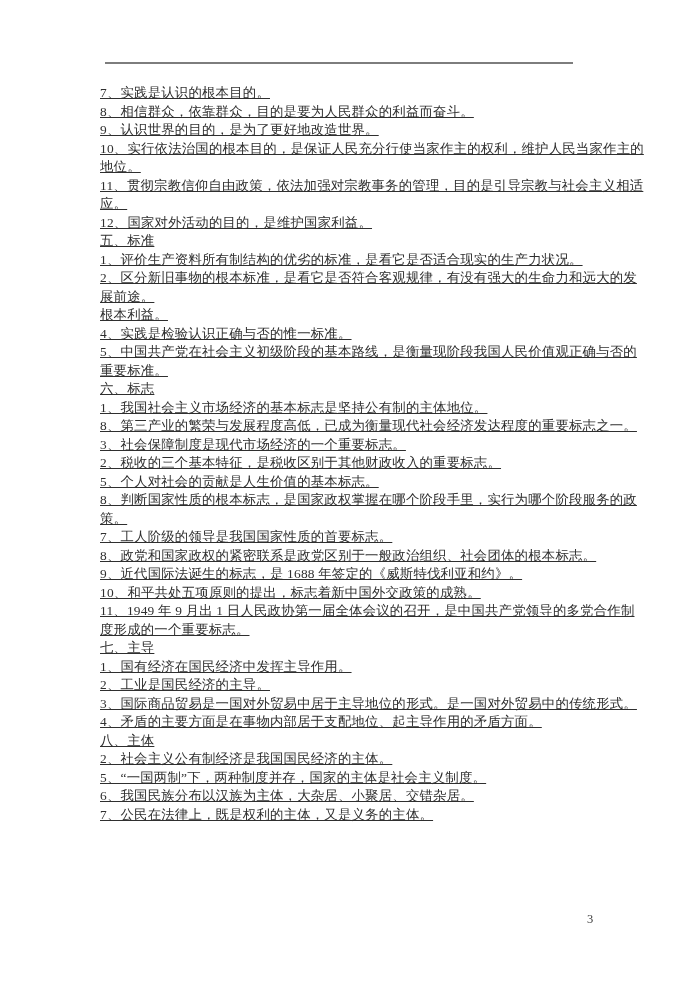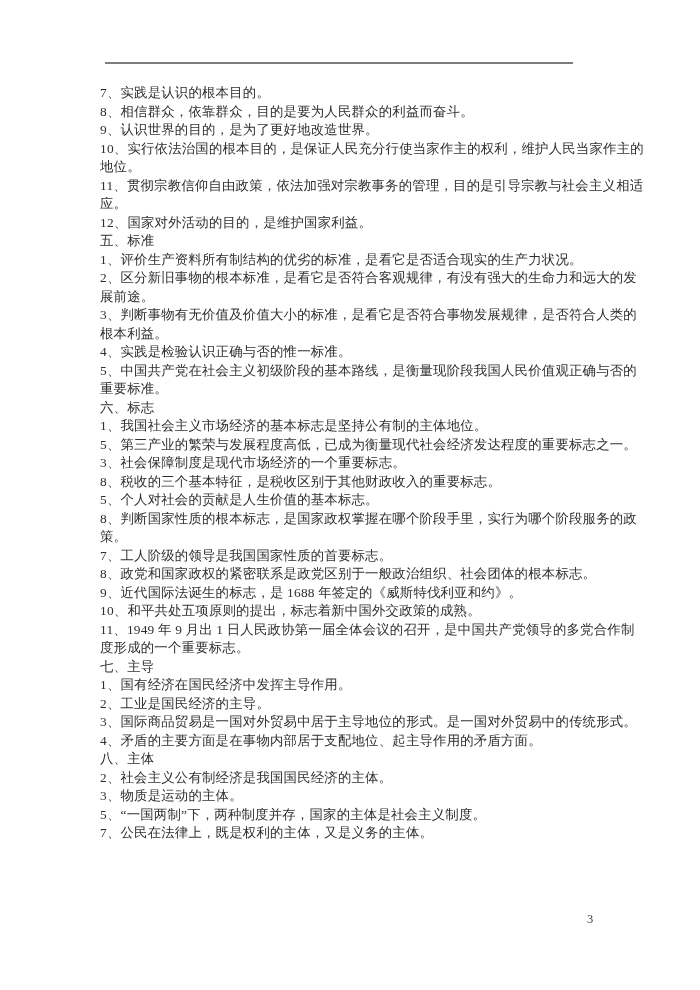--- a/index.html
+++ b/index.html
@@ -29,20 +29,21 @@
     left: 100px;
     top: 84px;
     width: 520px;
   }
   .line {
     height: 18.5px;
     line-height: 18.5px;
     font-size: 13.4px;
     white-space: nowrap;
     letter-spacing: 0.2px;
+    text-decoration: underline;
   }
   .page-number {
     position: absolute;
     left: 583px;
     top: 911px;
     width: 14px;
     text-align: center;
     font-size: 12.5px;
     line-height: 16px;
     color: #3a3a3a;
@@ -61,46 +62,45 @@
     <div class="line">9、认识世界的目的，是为了更好地改造世界。</div>
     <div class="line">10、实行依法治国的根本目的，是保证人民充分行使当家作主的权利，维护人民当家作主的</div>
     <div class="line">地位。</div>
     <div class="line">11、贯彻宗教信仰自由政策，依法加强对宗教事务的管理，目的是引导宗教与社会主义相适</div>
     <div class="line">应。</div>
     <div class="line">12、国家对外活动的目的，是维护国家利益。</div>
     <div class="line">五、标准</div>
     <div class="line">1、评价生产资料所有制结构的优劣的标准，是看它是否适合现实的生产力状况。</div>
     <div class="line">2、区分新旧事物的根本标准，是看它是否符合客观规律，有没有强大的生命力和远大的发</div>
     <div class="line">展前途。</div>
-    <div class="line">3、判断事物有无价值及价值大小的标准，是看它是否符合事物发展规律，是否符合人类的</div>
     <div class="line">根本利益。</div>
     <div class="line">4、实践是检验认识正确与否的惟一标准。</div>
     <div class="line">5、中国共产党在社会主义初级阶段的基本路线，是衡量现阶段我国人民价值观正确与否的</div>
     <div class="line">重要标准。</div>
     <div class="line">六、标志</div>
     <div class="line">1、我国社会主义市场经济的基本标志是坚持公有制的主体地位。</div>
-    <div class="line">5、第三产业的繁荣与发展程度高低，已成为衡量现代社会经济发达程度的重要标志之一。</div>
+    <div class="line">8、第三产业的繁荣与发展程度高低，已成为衡量现代社会经济发达程度的重要标志之一。</div>
     <div class="line">3、社会保障制度是现代市场经济的一个重要标志。</div>
-    <div class="line">8、税收的三个基本特征，是税收区别于其他财政收入的重要标志。</div>
+    <div class="line">2、税收的三个基本特征，是税收区别于其他财政收入的重要标志。</div>
     <div class="line">5、个人对社会的贡献是人生价值的基本标志。</div>
     <div class="line">8、判断国家性质的根本标志，是国家政权掌握在哪个阶段手里，实行为哪个阶段服务的政</div>
     <div class="line">策。</div>
     <div class="line">7、工人阶级的领导是我国国家性质的首要标志。</div>
     <div class="line">8、政党和国家政权的紧密联系是政党区别于一般政治组织、社会团体的根本标志。</div>
     <div class="line">9、近代国际法诞生的标志，是 1688 年签定的《威斯特伐利亚和约》。</div>
     <div class="line">10、和平共处五项原则的提出，标志着新中国外交政策的成熟。</div>
     <div class="line">11、1949 年 9 月出 1 日人民政协第一届全体会议的召开，是中国共产党领导的多党合作制</div>
     <div class="line">度形成的一个重要标志。</div>
     <div class="line">七、主导</div>
     <div class="line">1、国有经济在国民经济中发挥主导作用。</div>
     <div class="line">2、工业是国民经济的主导。</div>
     <div class="line">3、国际商品贸易是一国对外贸易中居于主导地位的形式。是一国对外贸易中的传统形式。</div>
     <div class="line">4、矛盾的主要方面是在事物内部居于支配地位、起主导作用的矛盾方面。</div>
     <div class="line">八、主体</div>
     <div class="line">2、社会主义公有制经济是我国国民经济的主体。</div>
-    <div class="line">3、物质是运动的主体。</div>
     <div class="line">5、“一国两制”下，两种制度并存，国家的主体是社会主义制度。</div>
+    <div class="line">6、我国民族分布以汉族为主体，大杂居、小聚居、交错杂居。</div>
     <div class="line">7、公民在法律上，既是权利的主体，又是义务的主体。</div>
   </div>
 
   <div class="page-number">3</div>
 
 </div>
 
 </body></html>

